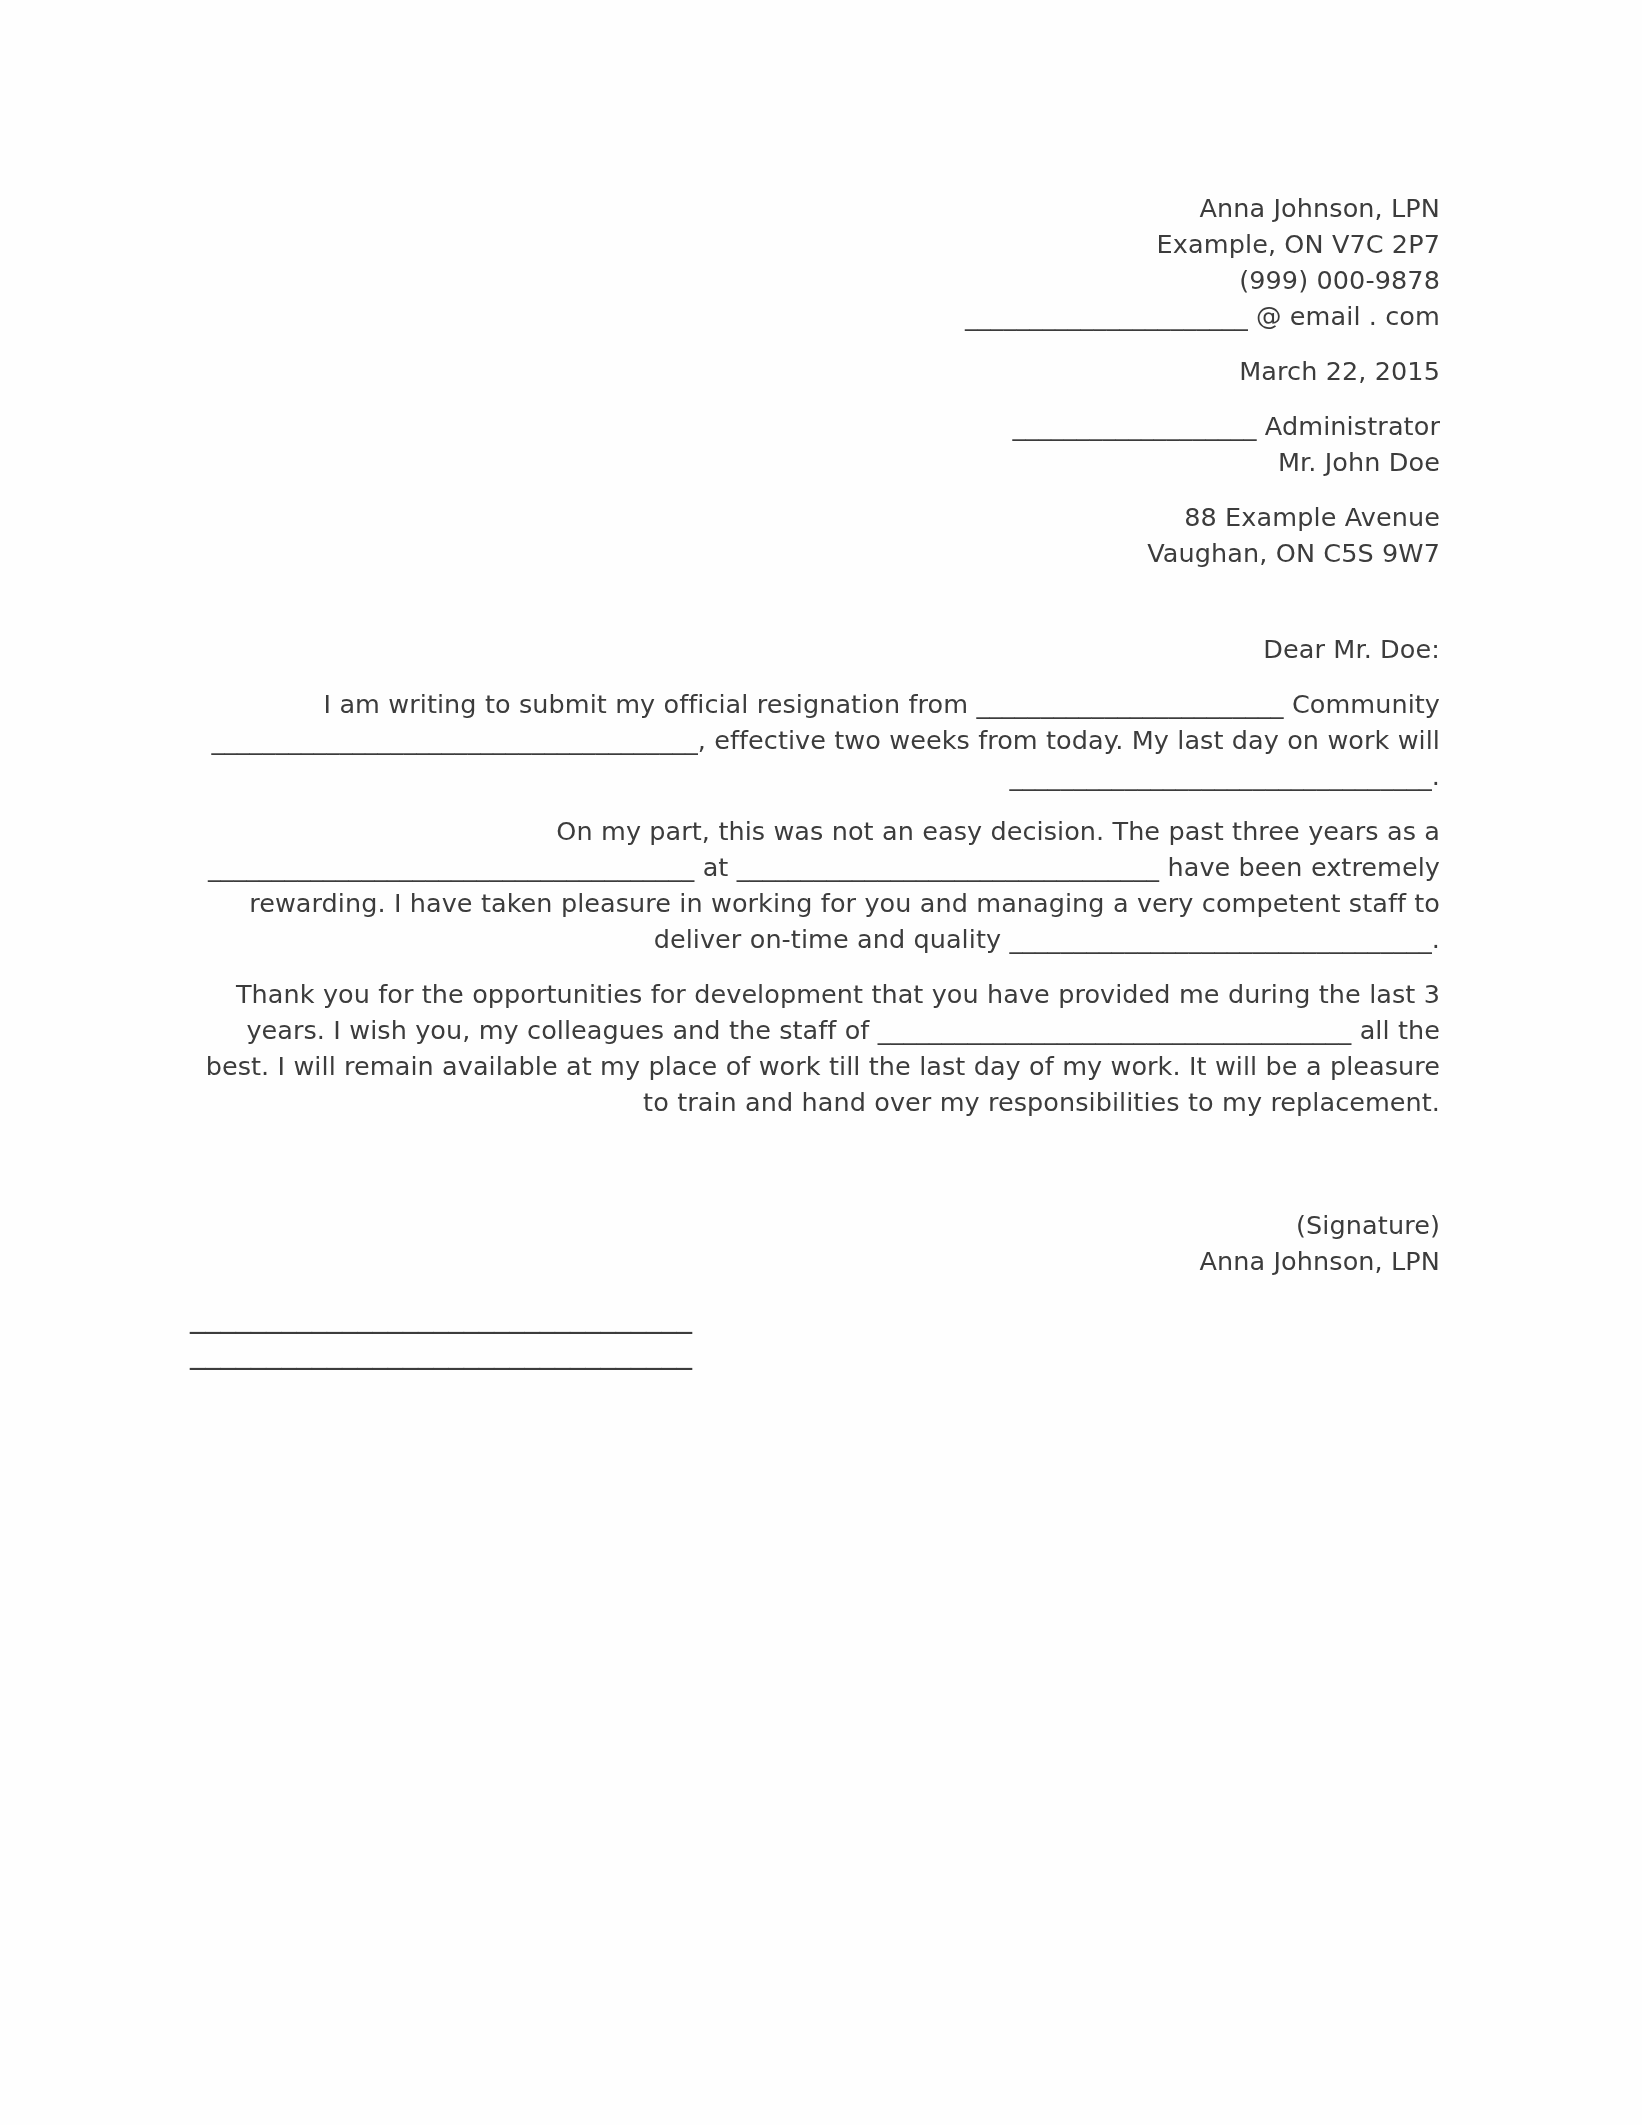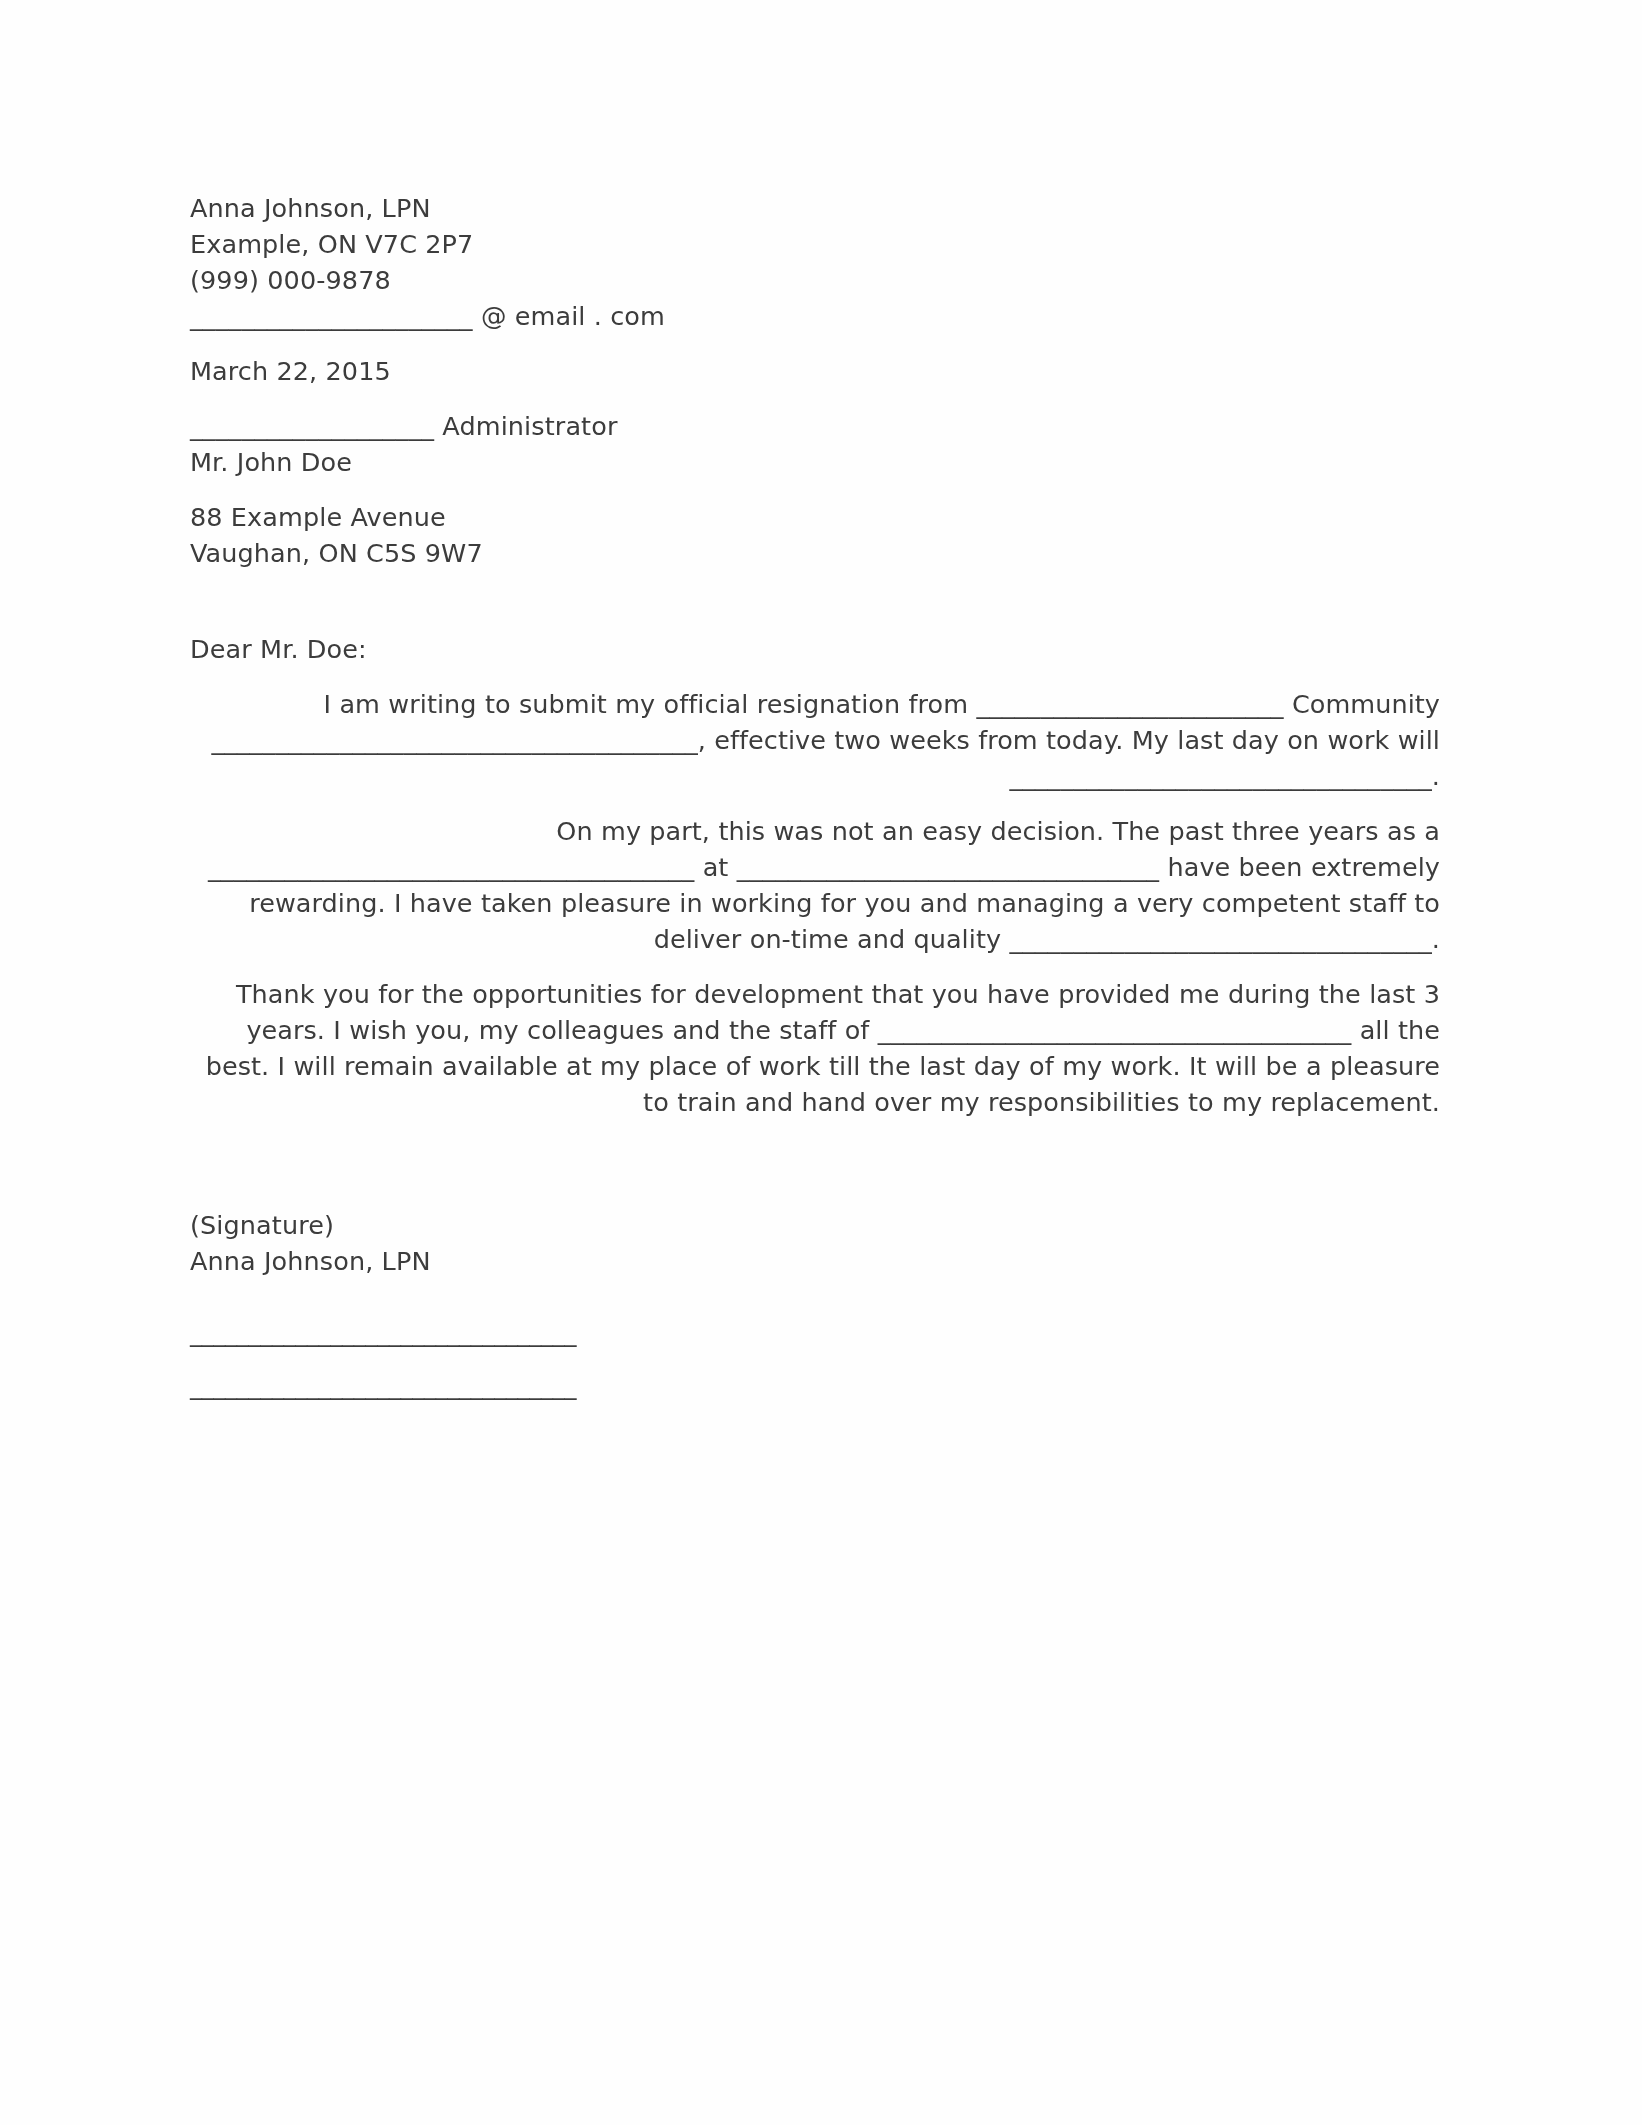--- a/index.html
+++ b/index.html
@@ -34,42 +34,42 @@
   }
 
   .block {
     font-size: 25.5px;
     line-height: 36px;
     letter-spacing: 0.1px;
   }
 
   .line {
     white-space: pre-wrap;
+    text-align: right;
   }
 
   
   .gap-sm { height: 19px; }
   .gap-md { height: 19px; }
   .gap-lg { height: 60px; }
   .gap-sig { height: 68px; }
 
   .para {
     font-size: 25.5px;
     line-height: 36px;
     letter-spacing: 0.05px;
     text-align: right;
     white-space: pre-wrap;
     word-spacing: 0.2px;
   }
 
   .blank-line {
-    font-size: 24px;
+    font-size: 31px;
     line-height: 36px;
     letter-spacing: -0.3px;
-    margin-top: 17px;
   }
 </style>
 </head>
 <body>
 
 <div class="page">
   <div class="letter">
 
     <div class="block">
       <div class="line">Anna Johnson, LPN</div>

